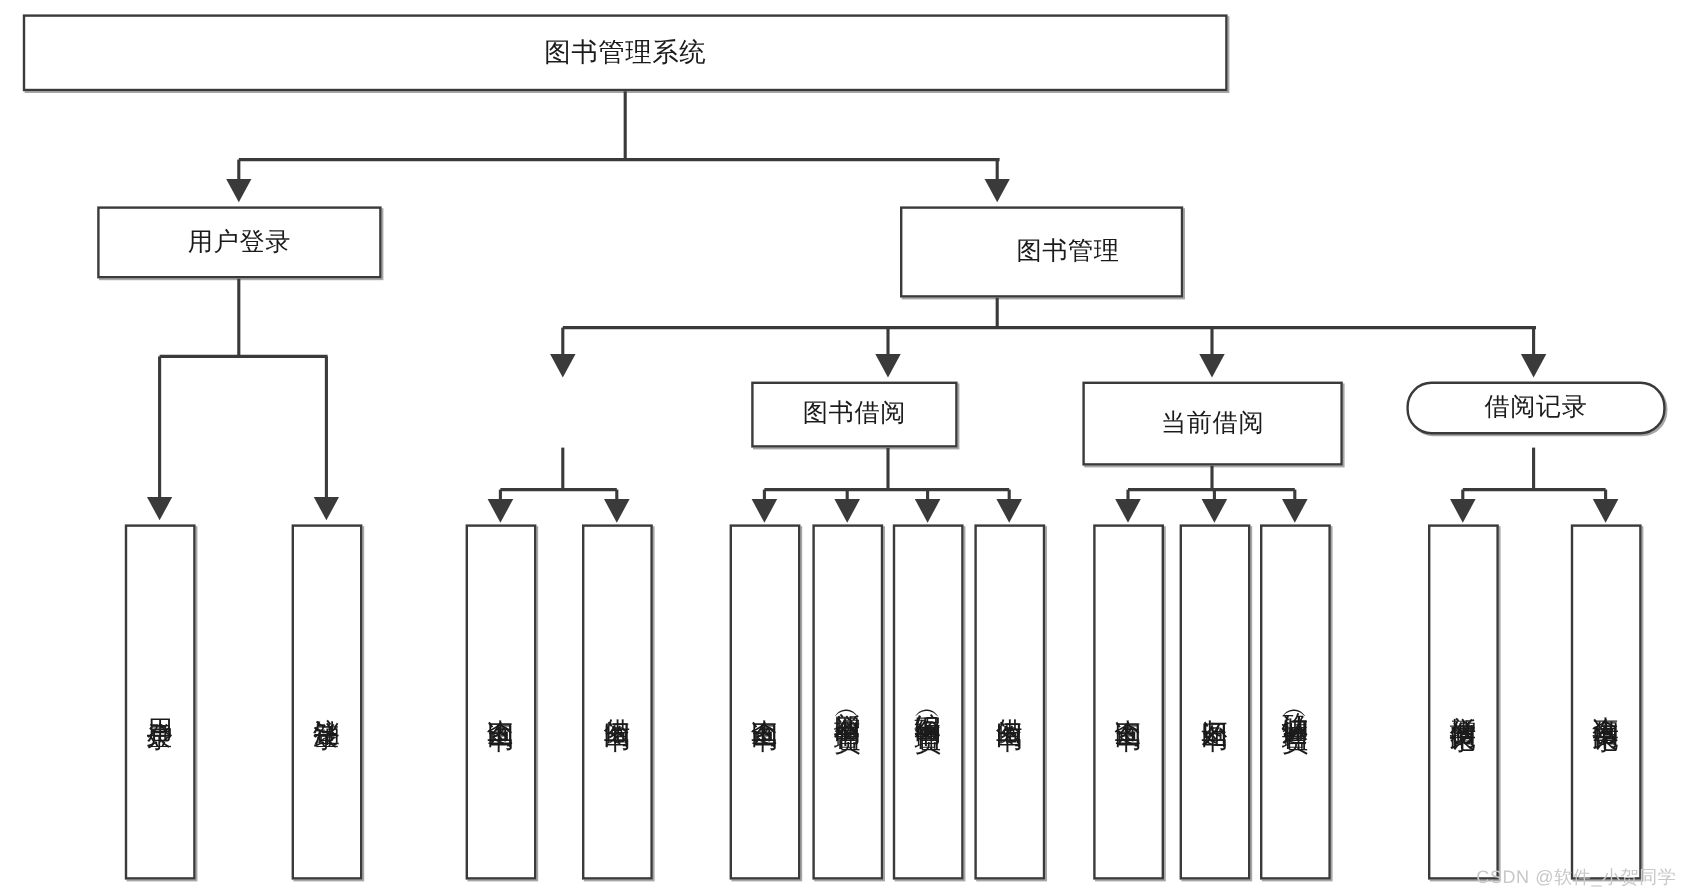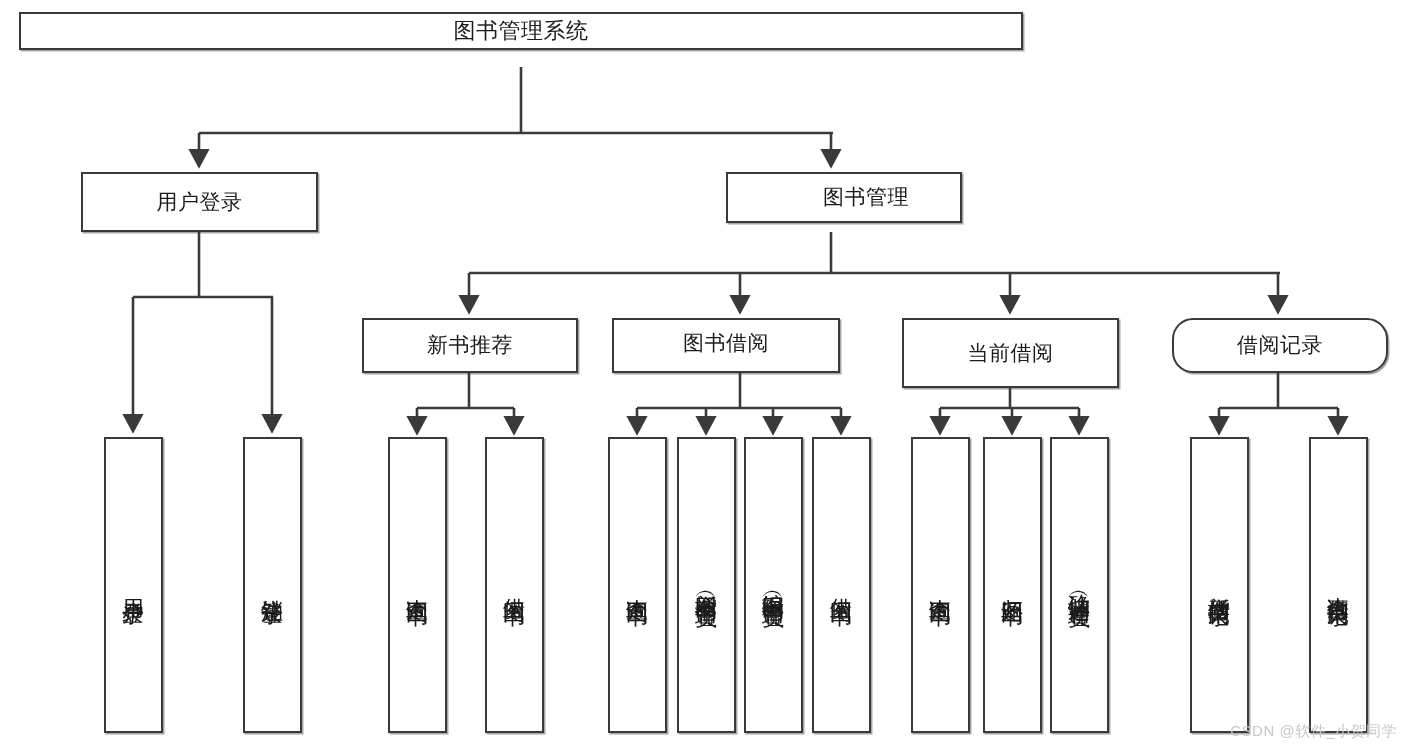--- a/index.html
+++ b/index.html
@@ -124,41 +124,38 @@
       <path d="M1012,408 L1012,419" marker-end="url(#arrowhead)"></path>
       <path d="M1079,408 L1079,419" marker-end="url(#arrowhead)"></path>
 
       <path d="M1278,373 L1278,408"></path>
       <path d="M1219,408 L1338,408"></path>
       <path d="M1219,408 L1219,419" marker-end="url(#arrowhead)"></path>
       <path d="M1338,408 L1338,419" marker-end="url(#arrowhead)"></path>
     </g>
   </svg>
 
-  <div class="node root horiz" style="left:19px; top:12px; width:1004px; height:38px;">
+  <div class="node root horiz" style="left:19px; top:12px; width:1004px; height:64px;">
     <span class="node-label">图书管理系统</span>
   </div>
 
   <div class="node horiz" style="left:81px; top:172px; width:237px; height:60px;">
     <span class="node-label">用户登录</span>
   </div>
-  <div class="node horiz" style="left:726px; top:172px; width:236px; height:51px;padding-left:44px;">
+  <div class="node horiz" style="left:750px; top:172px; width:236px; height:76px;padding-left:44px;">
     <span class="node-label">图书管理</span>
   </div>
 
-  <div class="node horiz" style="left:362px; top:318px; width:216px; height:55px;">
-    <span class="node-label">新书推荐</span>
-  </div>
-  <div class="node horiz" style="left:612px; top:318px; width:228px; height:55px;font-family:Liberation Mono, monospace;">
+  <div class="node horiz" style="left:626px; top:318px; width:172px; height:55px;">
     <span class="node-label">图书借阅</span>
   </div>
   <div class="node horiz" style="left:902px; top:318px; width:217px; height:70px;">
     <span class="node-label">当前借阅</span>
   </div>
-  <div class="node horiz" style="left:1172px; top:318px; width:216px; height:55px;border-radius:21px;">
+  <div class="node horiz" style="left:1172px; top:318px; width:216px; height:44px;border-radius:21px;">
     <span class="node-label">借阅记录</span>
   </div>
 
   <div class="node vert" style="left:104px; top:437px; width:59px; height:296px;">
     <span class="node-label">用户登录</span>
   </div>
   <div class="node vert" style="left:243px; top:437px; width:59px; height:296px;">
     <span class="node-label">注销登录</span>
   </div>
 

